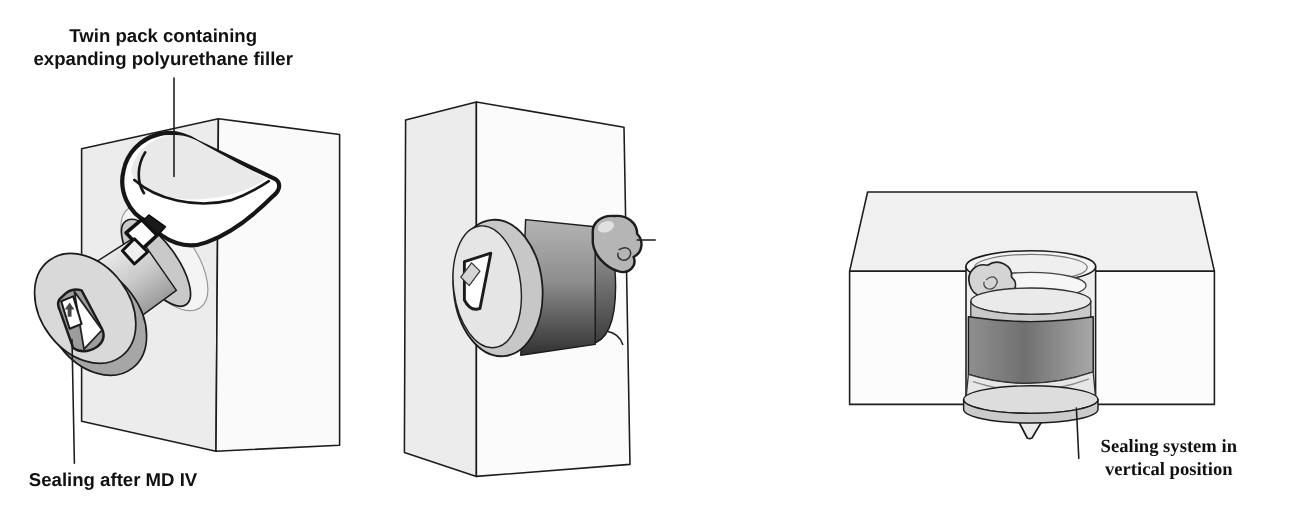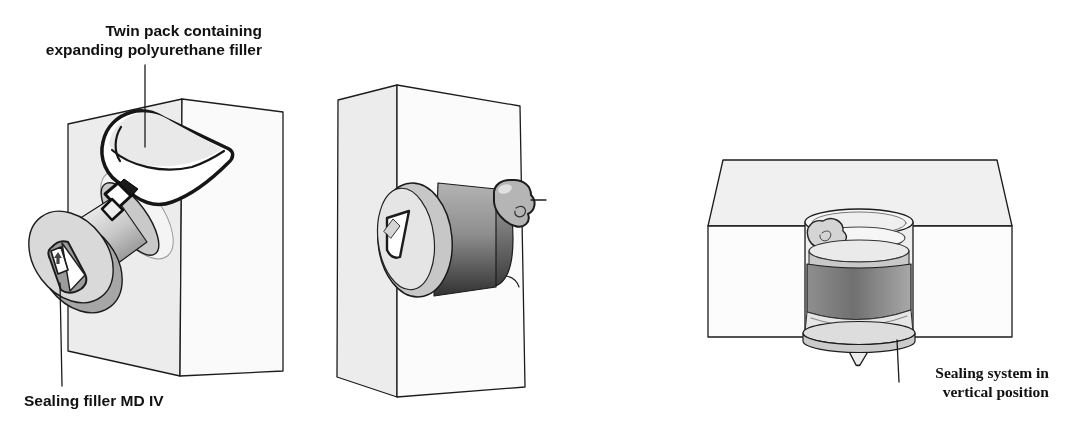--- a/index.html
+++ b/index.html
@@ -1,21 +1,21 @@
 <!DOCTYPE html>
 <html><head>
 <meta charset="utf-8">
 <style>
   html,body{margin:0;padding:0;background:#ffffff;}
   #canvas{position:relative;width:1083px;height:440px;background:#ffffff;overflow:hidden;
           font-family:"Liberation Sans", sans-serif;}
   #diagram-svg{position:absolute;left:0;top:0;z-index:1;}
   .label{position:absolute;z-index:2;font-weight:700;font-size:15.5px;line-height:19px;
          color:#111111;white-space:pre-line;}
-  .label.center{text-align:right;}
+  .label.center{text-align:center;}
 </style>
 </head>
 <body>
 
 <div id="canvas">
 
   <svg id="diagram-svg" width="1083" height="440" viewBox="0 0 1083 440">
     <defs>
       <linearGradient id="gradBarrel1" gradientUnits="userSpaceOnUse" x1="82" y1="208" x2="124" y2="270">
         <stop offset="0" stop-color="#f1f1f1"></stop>
@@ -122,19 +122,19 @@
       <ellipse cx="859" cy="333" rx="56" ry="11.5" fill="#dddddd" stroke="#1c1c1c" stroke-width="1.2"></ellipse>
       <path d="M803,333 A56,11.5 0 0 0 915,333 L915,341 A56,11.5 0 0 1 803,341 Z" fill="#cbcbcb" stroke="#1c1c1c" stroke-width="1.2"></path>
 
       <line x1="897" y1="340" x2="899" y2="382" stroke="#1c1c1c" stroke-width="1.3"></line>
     </g>
   </svg>
 
   <div class="label center" style="left:10px;top:21px;width:252px;">Twin pack containing
 expanding polyurethane filler</div>
 
-  <div class="label" style="left:24px;top:391px;">Sealing filler MD IV</div>
+  <div class="label" style="left:24px;top:391px;">Sealing after MD IV</div>
 
 
   <div class="label center" style="left:899px;top:363px;width:150px;font-family:Liberation Serif, serif;">Sealing system in
 vertical position</div>
 
 </div>
 
 </body></html>

